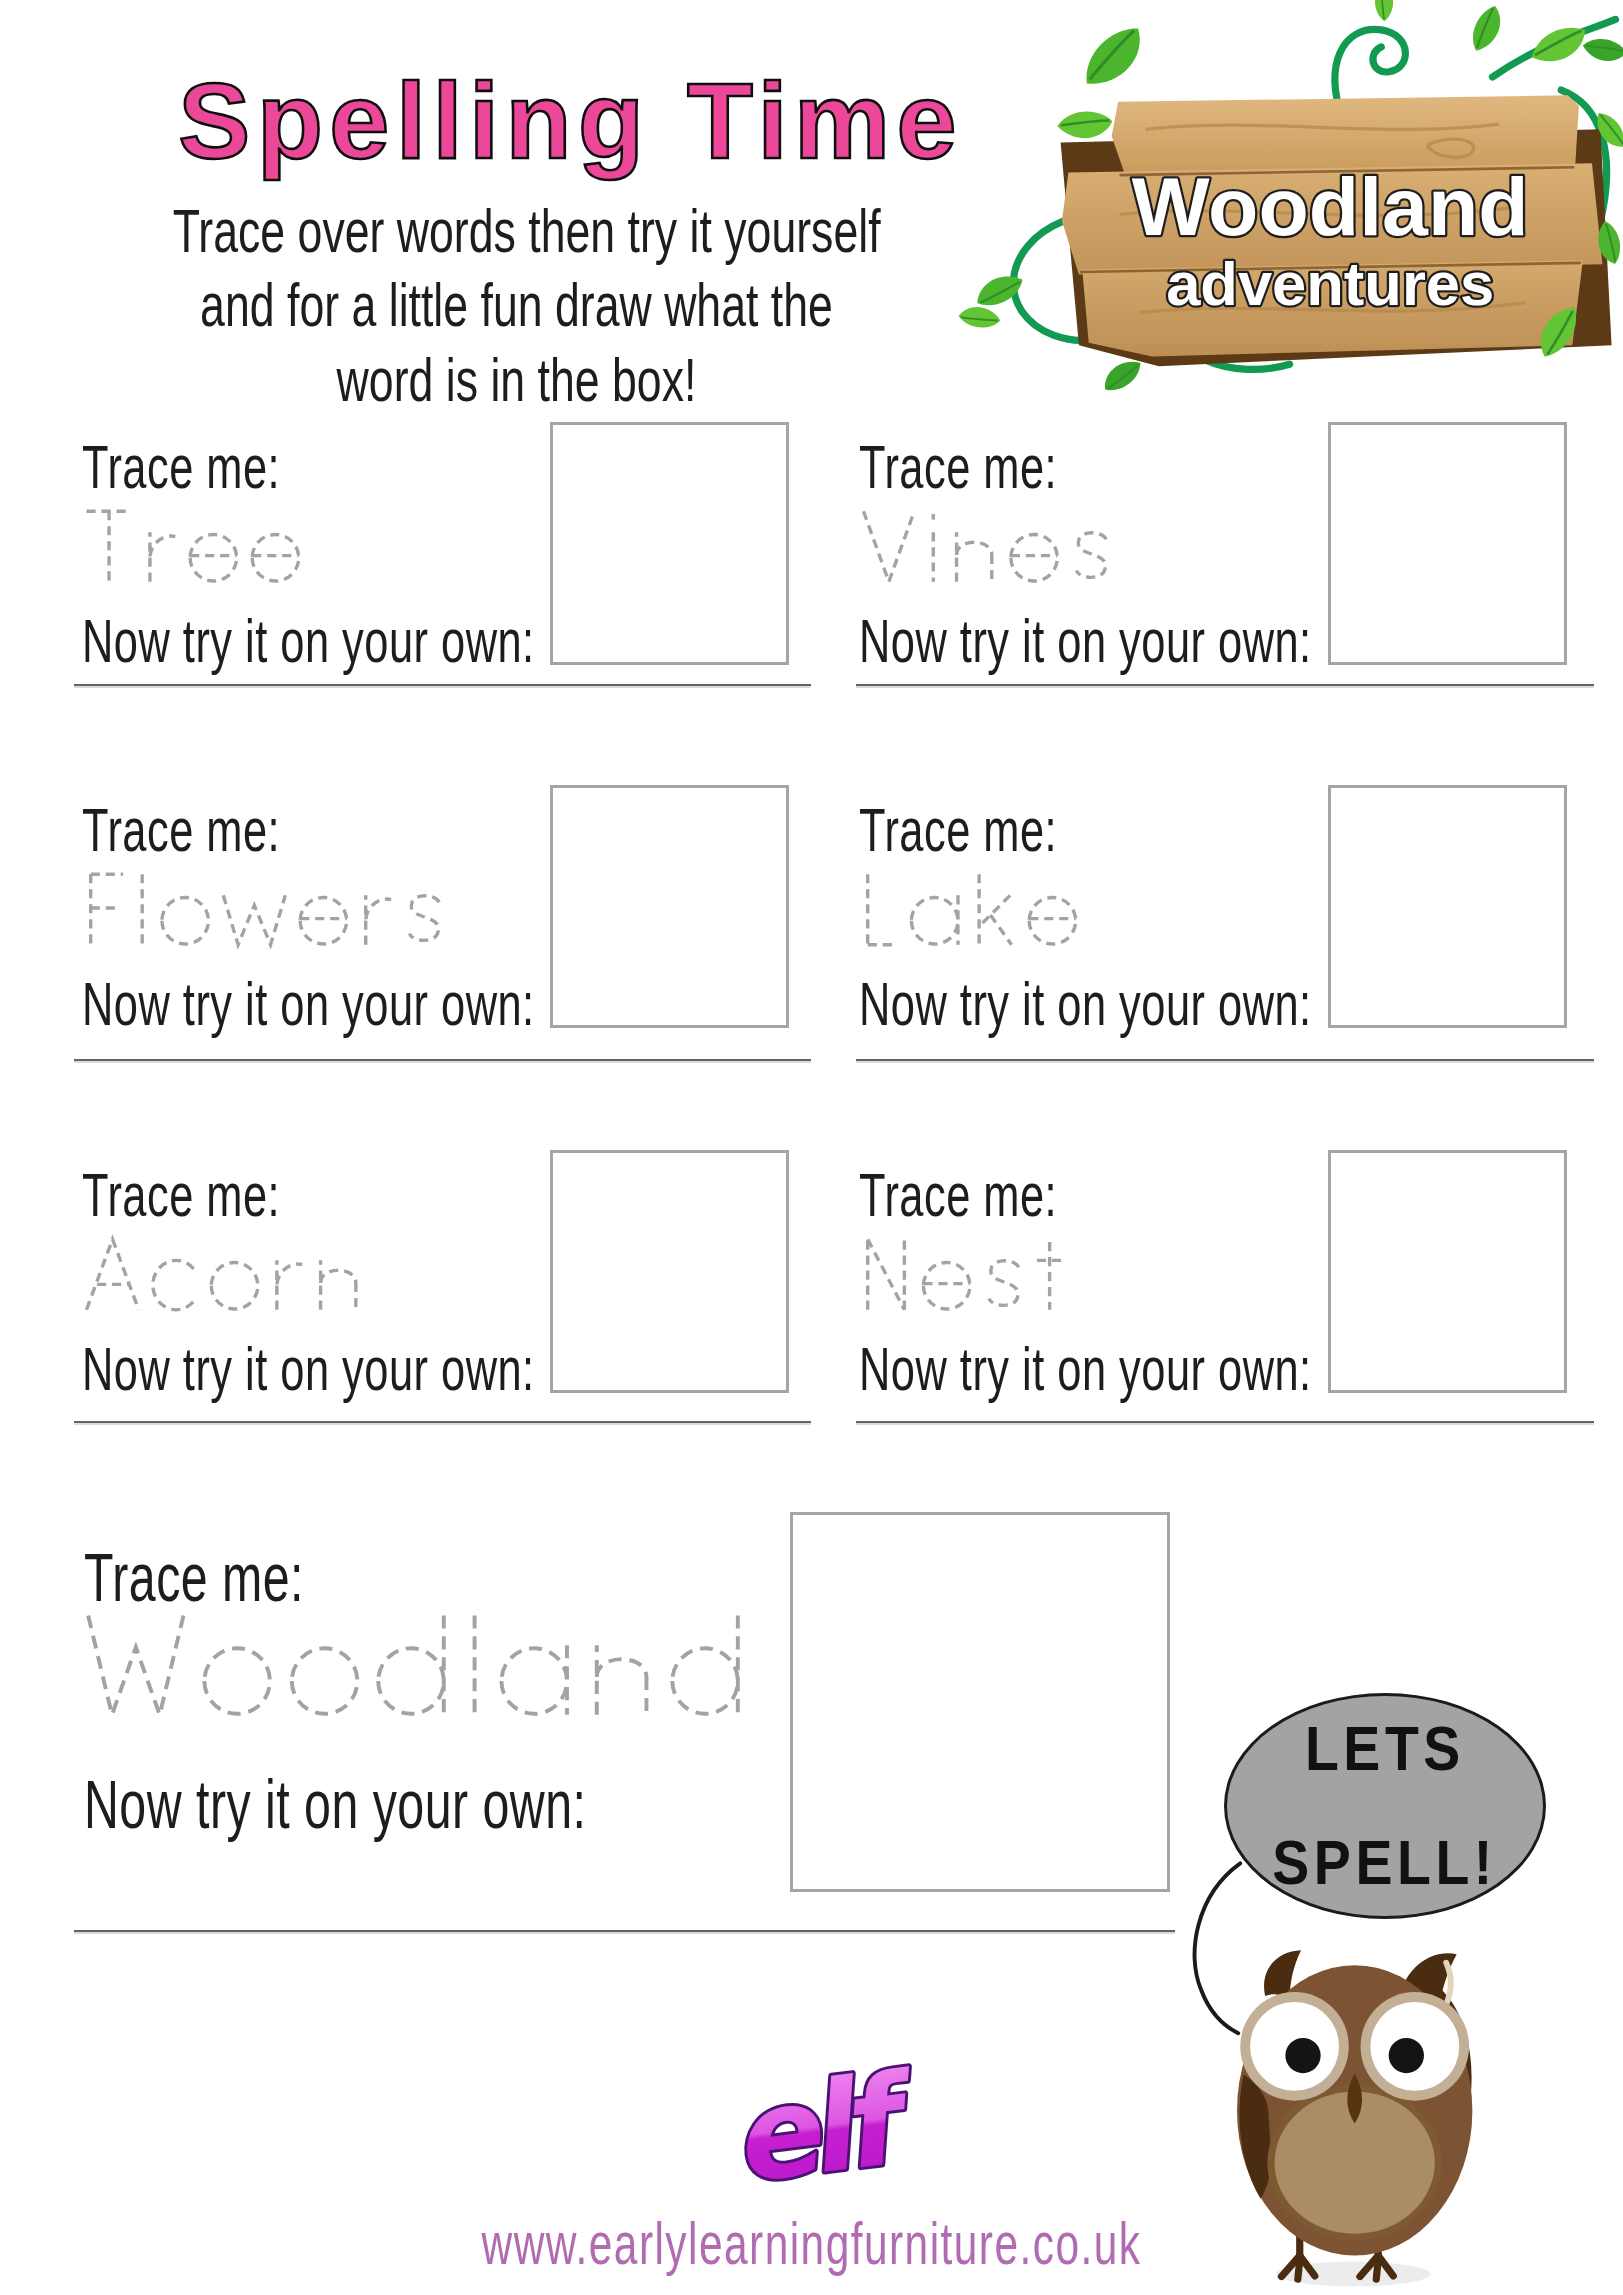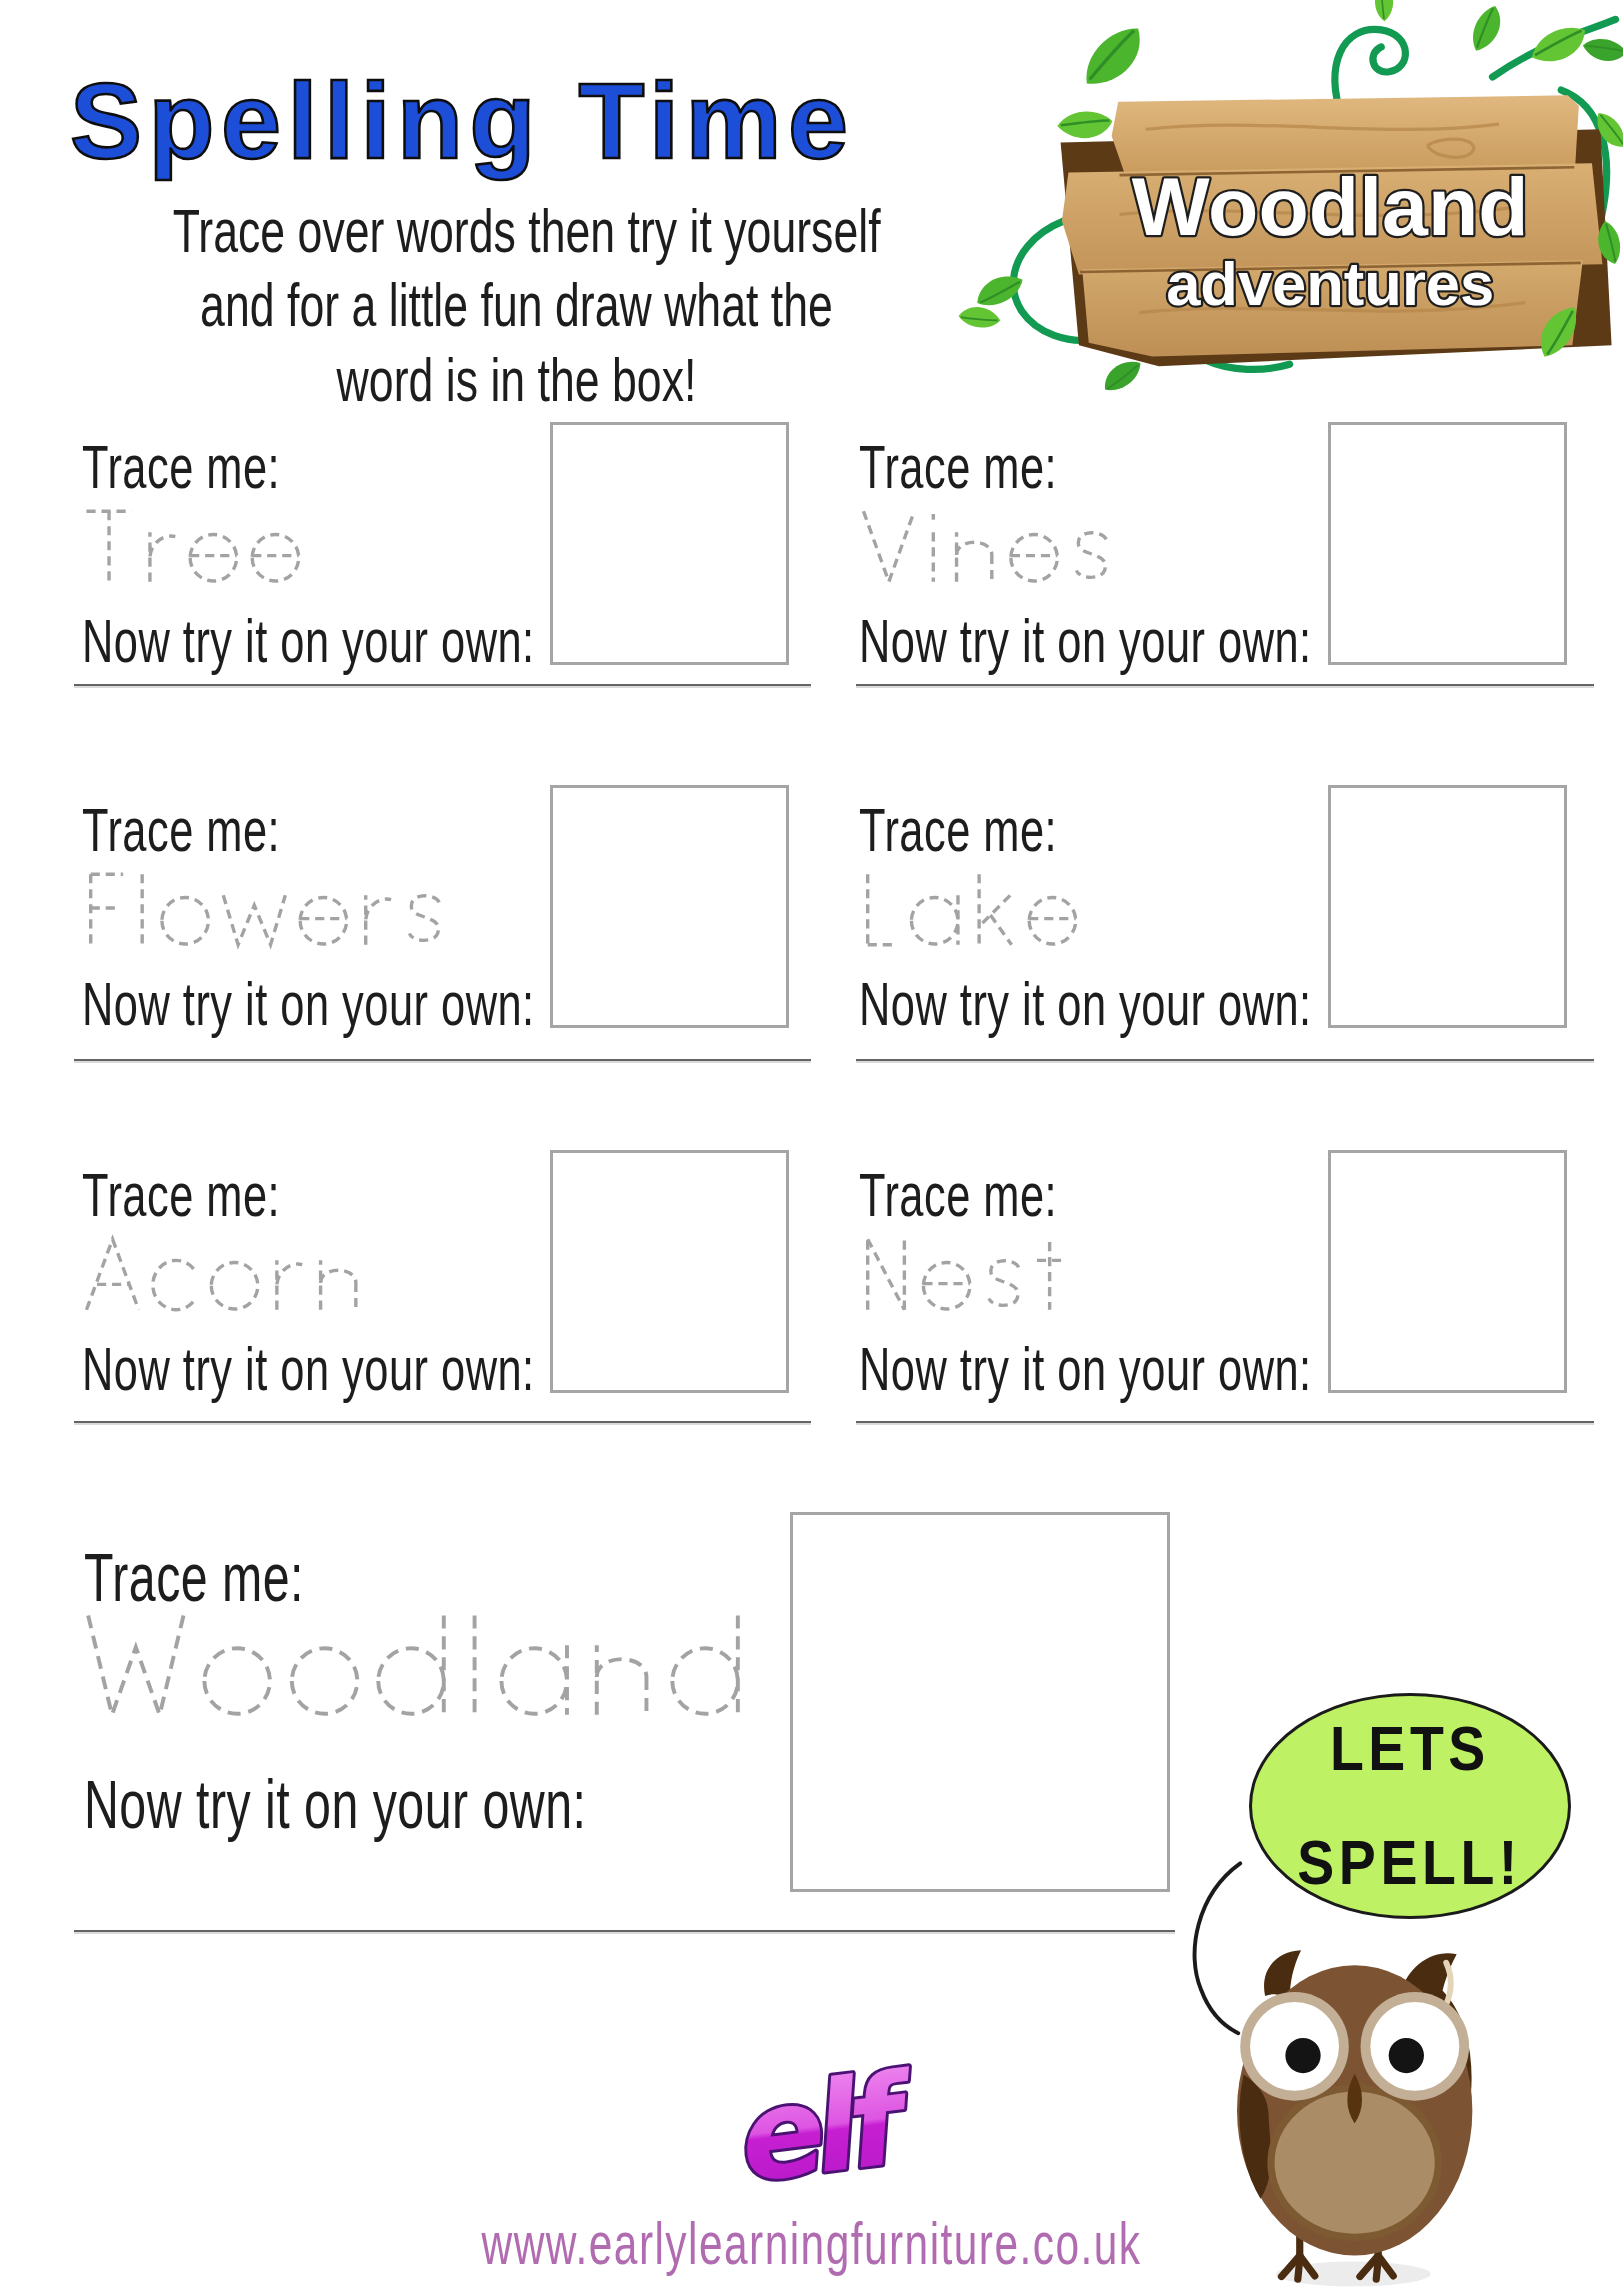--- a/index.html
+++ b/index.html
@@ -2,22 +2,22 @@
 <html style="font-size:10.5px"><head>
 <meta charset="utf-8">
 <style>
   html,body{margin:0;padding:0;background:#ffffff;}
   .page{
     position:relative;width:1623px;height:2295px;background:#fff;overflow:hidden;
     font-family:"Liberation Sans",sans-serif;
   }
   
   .title{
-    position:absolute;left:70px;top:58px;width:883px;text-align:left;
-    font-size:108px;font-weight:bold;color:#1d4ed8;letter-spacing:6.5px;
+    position:absolute;left:80px;top:58px;width:883px;text-align:right;
+    font-size:108px;font-weight:bold;color:#ec4899;letter-spacing:6.5px;
     -webkit-text-stroke:2.6px #0e0e0e;white-space:nowrap;
   }
   .subtitle{
     position:absolute;left:39px;top:194px;width:955px;text-align:center;
     font-size:62px;line-height:1.2;color:#1d1d1d;
     transform:scaleX(0.72);transform-origin:50% 0;white-space:nowrap;
   }
   
   .cell{position:absolute;width:471px;height:288px;}
   .lbl{
@@ -41,23 +41,23 @@
   .lbl-big{font-size:69px;}
   .cell-big .trace-lbl{top:26px;}
   .cell-big .trace{left:0;top:76px;}
   .cell-big .try-lbl{top:253px;}
   .draw-box-big{
     position:absolute;left:790px;top:1512px;width:380px;height:380px;
     box-sizing:border-box;border:3.9px solid #a5a5a5;background:#fff;
   }
   
   .bubble{
-    position:absolute;left:1249px;top:1693px;width:322px;height:226px;
+    position:absolute;left:1224px;top:1693px;width:322px;height:226px;
     box-sizing:border-box;border:3.9px solid #1b1b1b;border-radius:50%;
-    background:#bef264;display:flex;flex-direction:column;align-items:center;justify-content:center;gap:48px;
+    background:#a3a3a3;display:flex;flex-direction:column;align-items:center;justify-content:center;gap:48px;
   }
   .bubble-line{
     font-size:63px;font-weight:bold;color:#111;letter-spacing:5.2px;line-height:1.04;
     transform:scaleX(0.88);white-space:nowrap;
   }
   .abs-svg{position:absolute;overflow:visible;}
   
   .site-url{
     position:absolute;left:0;top:2210px;width:1623px;text-align:center;
     font-size:59px;color:#b16bb1;letter-spacing:2px;white-space:nowrap;

